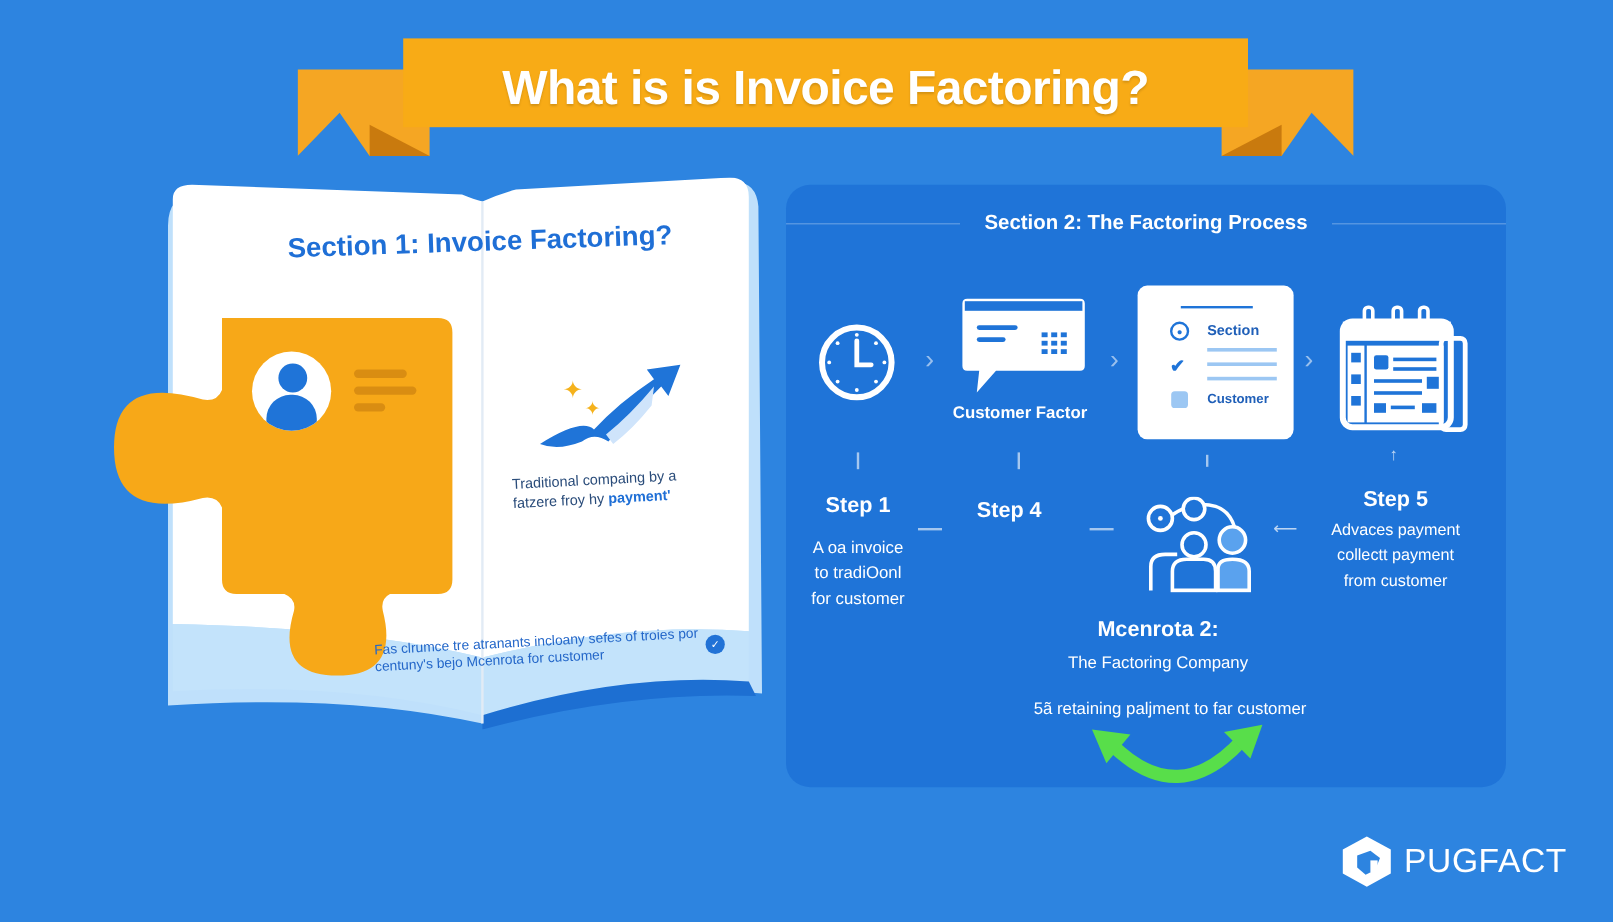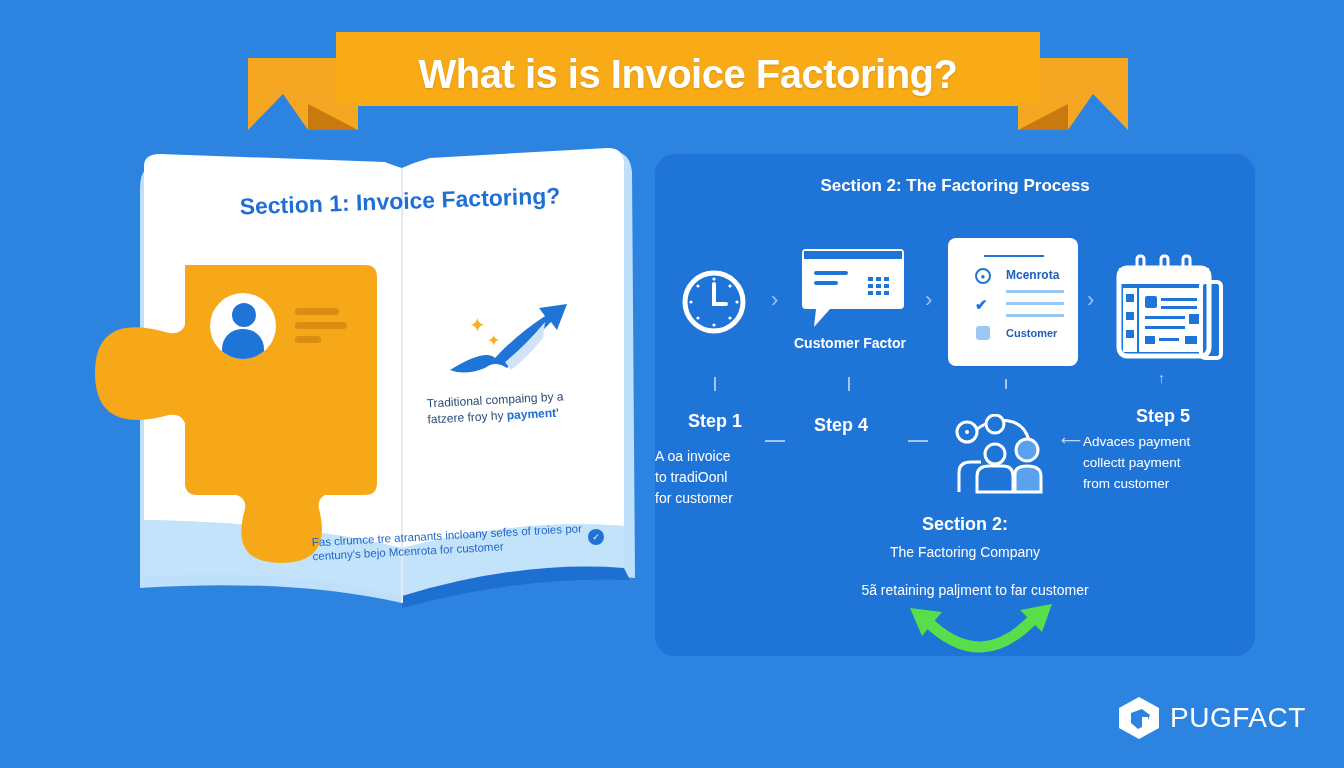--- a/index.html
+++ b/index.html
@@ -49,31 +49,31 @@
   .trad b { color: #1f6fd6; }
   .bullet2 { position: absolute; left: 270px; top: 298px; width: 175px; color: #2a4c7a; font-size: 12px; line-height: 16px; }
   .footer-text { position: absolute; left: 172px; top: 380px; width: 280px; color: #2467c9; font-size: 11.5px; line-height: 14px; transform: rotate(-3deg); }
   .footer-badge { position: absolute; left: 448px; top: 381px; width: 16px; height: 16px; border-radius: 50%; background: #2172d6; color: #fff; font-size: 9px; display:flex; align-items:center; justify-content:center; }
 
   
   .panel {
     position: absolute; left: 655px; top: 154px; width: 600px; height: 502px;
     background: #1f74d8; border-radius: 20px;
   }
-  .panel-title-wrap { position: absolute; left: 0; top: 20px; width: 600px; height: 24px; display: flex; align-items: center; flex-direction: column; }
+  .panel-title-wrap { position: absolute; left: 0; top: 20px; width: 600px; height: 24px; display: flex; align-items: center; }
   .panel-line { flex: 1; height: 1px; background: rgba(255,255,255,0.3); }
   .panel-title { color: #fff; font-weight: 700; font-size: 17px; padding: 0 20px; white-space: nowrap; }
 
   .ico { position: absolute; }
   .chev { position: absolute; color: rgba(255,255,255,0.55); font-size: 22px; }
   .vline { position: absolute; width: 1.5px; height: 14px; background: rgba(255,255,255,0.6); }
   .hline { position: absolute; height: 2px; width: 20px; background: rgba(255,255,255,0.6); }
   .lbl { position: absolute; color: #fff; font-size: 14px; font-weight: 700; text-align: center; }
   .step-title { position: absolute; color: #fff; font-weight: 700; font-size: 18px; text-align: center; }
-  .step-desc { position: absolute; color: #fff; font-size: 14px; line-height: 21px; }
+  .step-desc { position: absolute; color: #fff; font-size: 14px; line-height: 21px; text-align: center; }
   .card { position: absolute; background: #fff; border-radius: 8px; }
   .sec2 { position: absolute; color: #fff; text-align: center; }
 
   .logo { position: absolute; left: 1116px; top: 695px; display: flex; align-items: center; gap: 8px; }
   .logo-text { color: #fff; font-weight: 400; font-size: 28px; letter-spacing: 0.5px; }
 </style>
 </head>
 <body>
 
 <div class="banner">
@@ -162,21 +162,21 @@
         <rect x="76" y="44" width="5" height="4"></rect>
         <rect x="84" y="44" width="5" height="4"></rect>
     </g>
   </svg>
   <div class="lbl" style="left:130px;top:181px;width:130px">Customer Factor</div>
   <div class="chev" style="left:270px;top:133px">›</div>
 
   <div class="card" style="left:293px;top:84px;width:130px;height:128px">
     <div style="position:absolute;left:36px;top:17px;width:60px;height:2px;background:#1f74d8"></div>
     <div style="position:absolute;left:27px;top:30px;width:16px;height:16px;border-radius:50%;border:2px solid #1f74d8;font-size:8px;color:#1f74d8;display:flex;align-items:center;justify-content:center">●</div>
-    <div style="position:absolute;left:58px;top:30px;color:#1f5fb8;font-weight:700;font-size:12px">Mcenrota</div>
+    <div style="position:absolute;left:58px;top:30px;color:#1f5fb8;font-weight:700;font-size:12px">Section</div>
     <div style="position:absolute;left:58px;top:52px;width:58px;height:3px;background:#9cc7f3"></div>
     <div style="position:absolute;left:27px;top:58px;color:#1f74d8;font-size:15px;font-weight:700">✔</div>
     <div style="position:absolute;left:58px;top:64px;width:58px;height:3px;background:#9cc7f3"></div>
     <div style="position:absolute;left:58px;top:76px;width:58px;height:3px;background:#9cc7f3"></div>
     <div style="position:absolute;left:28px;top:88px;width:14px;height:14px;border-radius:3px;background:#9cc7f3"></div>
     <div style="position:absolute;left:58px;top:89px;color:#1f5fb8;font-weight:700;font-size:11px">Customer</div>
   </div>
   <div class="chev" style="left:432px;top:133px">›</div>
 
   <svg class="ico" style="left:460px;top:100px" width="110" height="108" viewBox="0 0 110 108">
@@ -230,21 +230,21 @@
     <path d="M62,78 L62,60 Q62,52 74,52 Q88,52 88,62 L88,78 Z" fill="#5aa2ee" stroke="#fff" stroke-width="3"></path>
   </svg>
 
   <div class="step-title" style="left:448px;top:252px;width:120px">Step 5</div>
   <div class="step-desc" style="left:428px;top:277px;width:160px;font-size:13.5px">
     <div>Advaces payment</div>
     <div>collectt payment</div>
     <div>from customer</div>
   </div>
 
-  <div class="sec2" style="left:230px;top:360px;width:160px;font-size:18px;font-weight:700">Section 2:</div>
+  <div class="sec2" style="left:230px;top:360px;width:160px;font-size:18px;font-weight:700">Mcenrota 2:</div>
   <div class="sec2" style="left:220px;top:390px;width:180px;font-size:14px">The Factoring Company</div>
   <div class="sec2" style="left:170px;top:428px;width:300px;font-size:14px">5ã retaining paljment to far customer</div>
   <svg class="ico" style="left:253px;top:448px" width="146" height="64" viewBox="0 0 146 64">
     <path d="M18,18 Q74,74 128,14" fill="none" stroke="#58de4a" stroke-width="11"></path>
     <polygon points="2,6 34,10 14,34" fill="#58de4a"></polygon>
     <polygon points="144,2 112,8 134,30" fill="#58de4a"></polygon>
   </svg>
 </div>
 
 <div class="logo">

